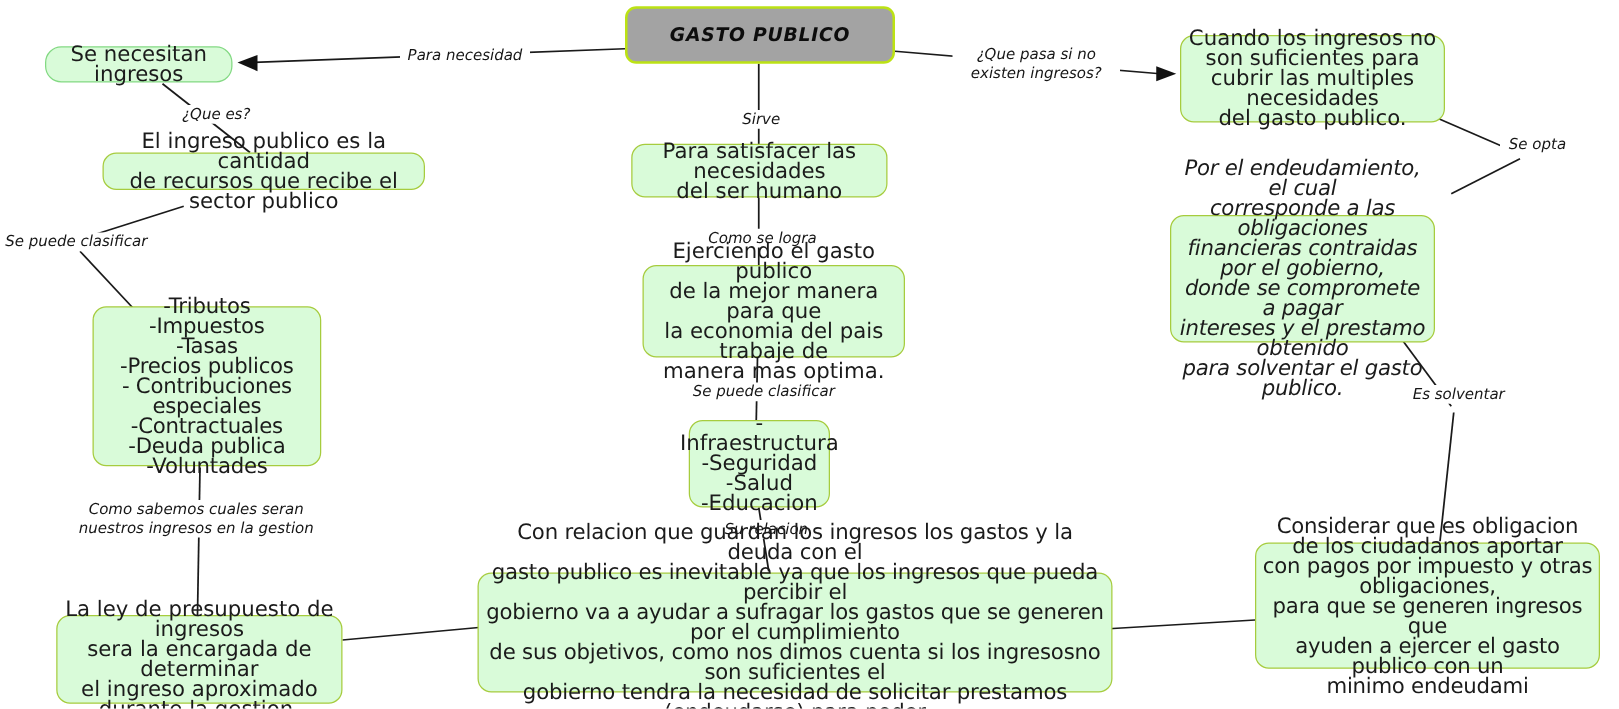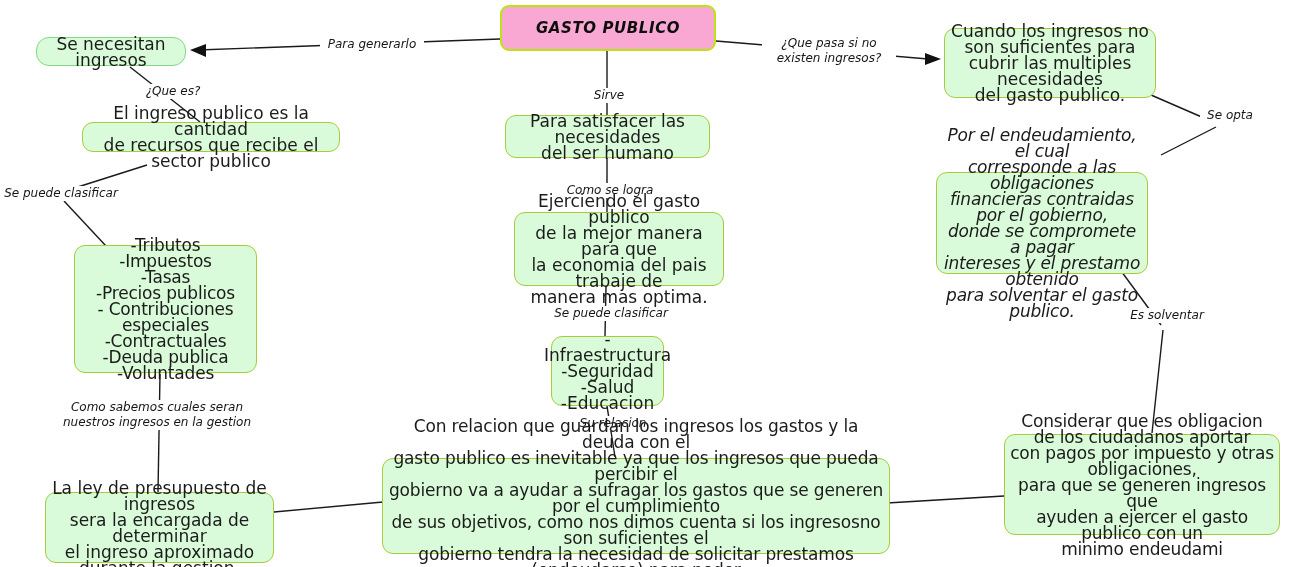--- a/index.html
+++ b/index.html
@@ -18,21 +18,21 @@
   .node{
     position:absolute;z-index:2;box-sizing:border-box;
     background:#d9fbd9;border:1.5px solid #a6cc3e;border-radius:11px;
     display:flex;align-items:center;justify-content:center;
     font-size:17px;line-height:16px;text-align:center;white-space:pre-line;
     padding:2px 4px;
   }
   .condensed{letter-spacing:-0.2px;}
   #n-gasto{
     left:500px;top:5px;width:216px;height:46px;
-    background:#f9a8d4;border:2px solid #bce214;border-radius:9px;
+    background:#a3a3a3;border:2px solid #bce214;border-radius:9px;
     font-weight:bold;font-style:italic;font-size:15px;letter-spacing:0.6px;color:#0d0d0d;
   }
   #n-se-necesitan{left:36px;top:37px;width:150px;height:29px;border-color:#83d983;border-radius:13px;}
   #n-ingreso{left:82px;top:122px;width:258px;height:30px;}
   #n-tributos{left:74px;top:245px;width:183px;height:128px;}
   #n-la-ley{left:45px;top:492px;width:229px;height:71px;}
   #n-para-satisfacer{left:505px;top:115px;width:205px;height:43px;}
   #n-ejerciendo{left:502px;top:212px;width:210px;height:74px;margin-left:12px;}
   #n-infra{left:551px;top:336px;width:113px;height:70px;}
   #n-con-relacion{left:382px;top:458px;width:508px;height:96px;letter-spacing:-0.15px;}
@@ -70,21 +70,21 @@
     <line x1="607" y1="158" x2="607" y2="212"></line>
     <line x1="606" y1="286" x2="605" y2="336"></line>
     <line x1="607" y1="406" x2="615" y2="457"></line>
     <line x1="887" y1="503" x2="1004" y2="496"></line>
     <line x1="1151" y1="95" x2="1204" y2="118"></line>
     <line x1="1216" y1="127" x2="1161" y2="155"></line>
     <line x1="1110" y1="256" x2="1161" y2="325"></line>
     <line x1="1163" y1="330" x2="1152" y2="433"></line>
   </svg>
 
-  <div class="llabel" id="l-para-generarlo">Para generarlo</div>
+  <div class="llabel" id="l-para-generarlo">Para necesidad</div>
   <div class="llabel" id="l-que-pasa">¿Que pasa si no
 existen ingresos?</div>
   <div class="llabel" id="l-sirve">Sirve</div>
   <div class="llabel" id="l-que-es">¿Que es?</div>
   <div class="llabel" id="l-clasificar-izq">Se puede clasificar</div>
   <div class="llabel" id="l-como-se-logra">Como se logra</div>
   <div class="llabel" id="l-clasificar-centro">Se puede clasificar</div>
   <div class="llabel" id="l-su-relacion">Su relacion</div>
   <div class="llabel" id="l-como-sabemos">Como sabemos cuales seran
 nuestros ingresos en la gestion</div>

